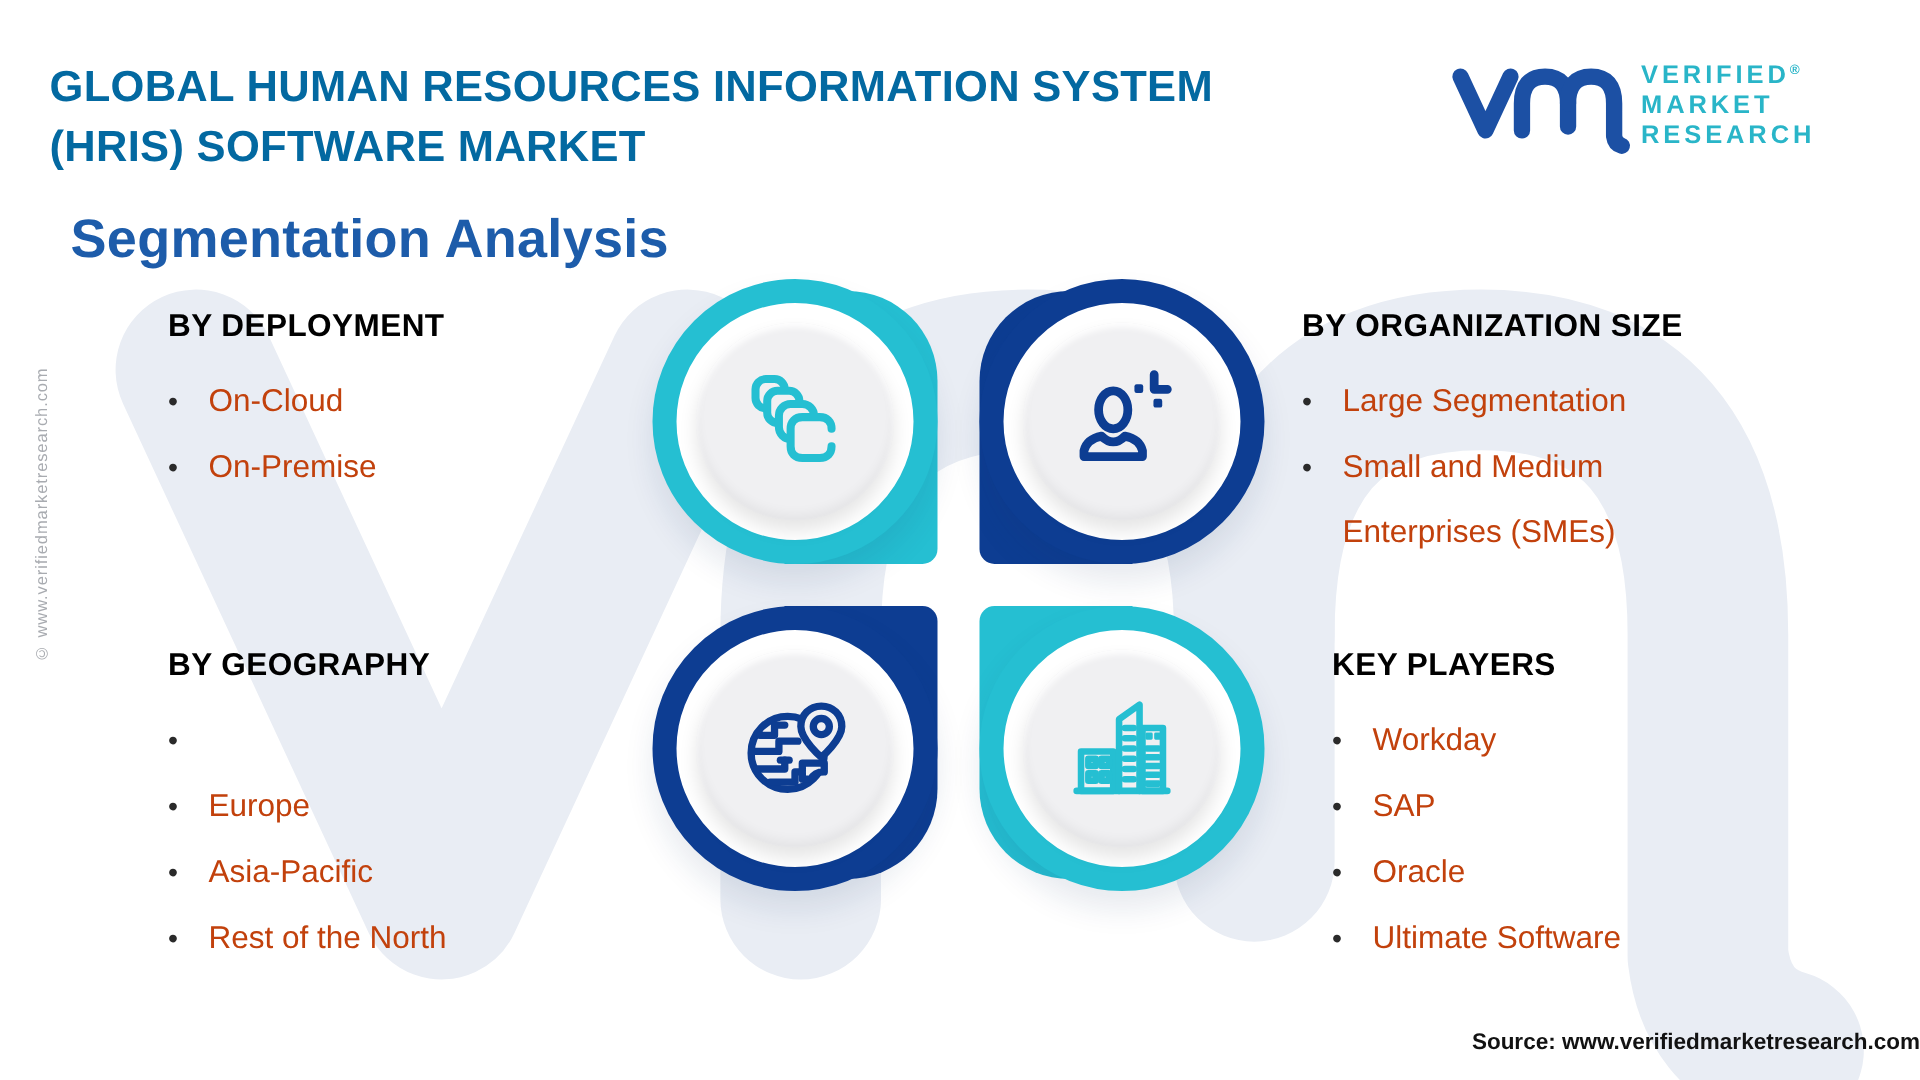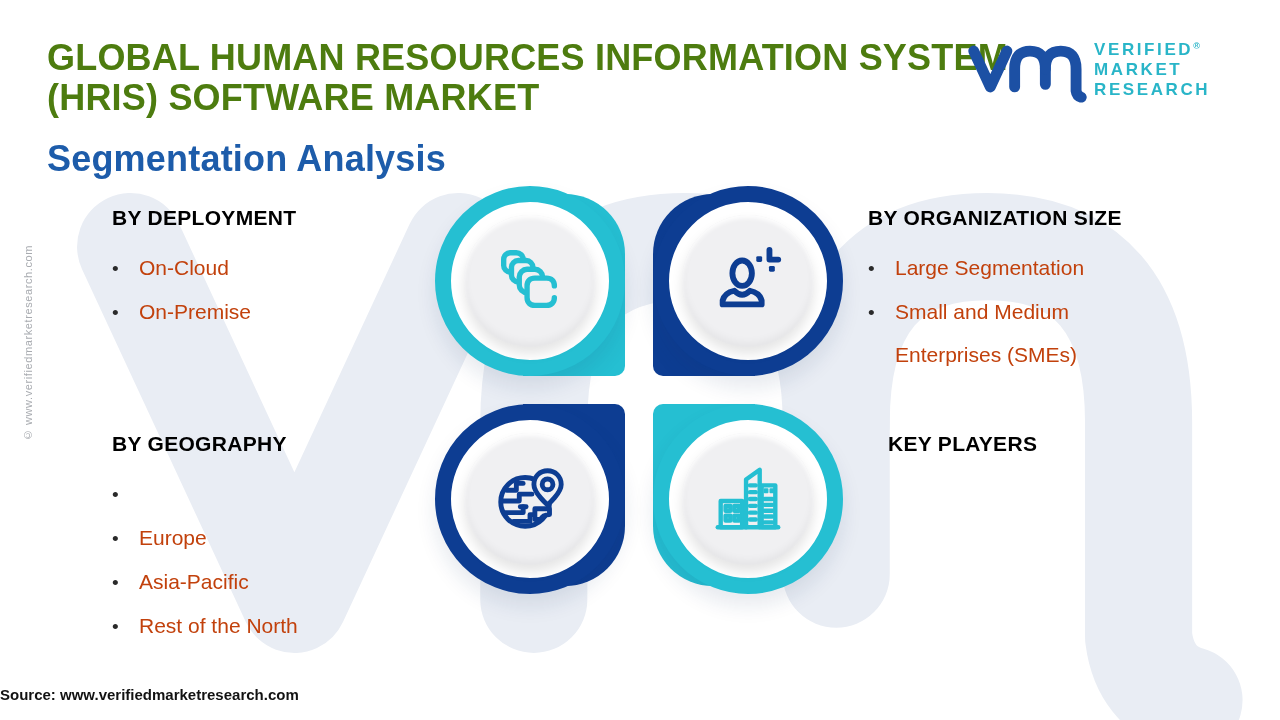--- a/index.html
+++ b/index.html
@@ -8,22 +8,22 @@
     background:#ffffff;font-family:"Liberation Sans", sans-serif;
   }
   
   .watermark{position:absolute;left:55px;top:108px;width:1260px;height:630px;z-index:0;}
   .sidenote{
     position:absolute;left:22px;top:245px;z-index:1;
     writing-mode:vertical-rl;transform:rotate(180deg);
     font-size:11px;letter-spacing:.6px;color:#a8abb0;
   }
   
-  .title{position:absolute;left:47px;top:38px;z-index:2;
-    font-size:36px;font-weight:700;line-height:40px;letter-spacing:.2px;color:#4d7c0f;}
+  .title{position:absolute;left:33px;top:38px;z-index:2;
+    font-size:29px;font-weight:700;line-height:40px;letter-spacing:.2px;color:#0369a1;}
   .subtitle{position:absolute;left:47px;top:138px;z-index:2;
     font-size:36px;font-weight:700;letter-spacing:.2px;color:#1d5caa;}
   .logo{position:absolute;left:966px;top:34px;z-index:2;display:flex;align-items:flex-start;}
   .logo-mono{width:128px;height:70px;}
   .logo-text{margin-top:6px;font-size:17px;font-weight:700;
     letter-spacing:2.6px;line-height:20px;color:#29b5c8;}
   .logo-text .reg{font-size:9px;vertical-align:top;position:relative;top:-4px;letter-spacing:0;}
   
   .section{position:absolute;z-index:2;width:330px;}
   .section h3{margin:0 0 16px 0;font-size:21px;font-weight:700;letter-spacing:.3px;color:#000000;}
@@ -48,21 +48,21 @@
   .q-br .tail{left:0;top:0;width:102px;height:182px;border-radius:10px 0 0 60px;background:#25bfd2;}
   .ring{position:absolute;inset:0;border-radius:50%;background:#ffffff;
     box-shadow:0 12px 20px rgba(15,45,100,.10);}
   .ring.teal{border:16px solid #25bfd2;}
   .ring.navy{border:16px solid #0d3d92;}
   .disc{position:absolute;inset:29px;border-radius:50%;background:#f0f0f2;
     display:flex;align-items:center;justify-content:center;
     box-shadow:0 7px 12px rgba(0,0,0,.10), inset 0 3px 4px rgba(255,255,255,.95), inset 0 -4px 8px rgba(0,0,0,.05);}
   .disc svg{width:78px;height:78px;}
   
-  .source{position:absolute;left:0;right:0;top:686px;z-index:2;text-align:left;
+  .source{position:absolute;left:0;right:0;top:686px;z-index:2;text-align:right;
     font-size:15px;font-weight:700;color:#121212;}
 </style>
 </head>
 <body>
 
 <div class="stage">
 
   <svg class="watermark" viewBox="0 0 200 100" preserveAspectRatio="none" fill="none" stroke="#e9edf4" stroke-width="17" stroke-linecap="round" stroke-linejoin="round">
     <path d="M12,22 L38,78 L64,22"></path>
     <path d="M76,78 L76,50 Q76,22 100,22 Q124,22 124,50 L124,74"></path>
@@ -135,20 +135,38 @@
         </li>
       <li>
           <span class="blt"></span>
           <span class="txt">Rest of the North</span>
         </li>
     </ul>
   </div>
 
   <div class="section sec-players">
     <h3>KEY PLAYERS</h3>
+    <ul>
+      <li>
+          <span class="blt"></span>
+          <span class="txt">Workday</span>
+        </li>
+      <li>
+          <span class="blt"></span>
+          <span class="txt">SAP</span>
+        </li>
+      <li>
+          <span class="blt"></span>
+          <span class="txt">Oracle</span>
+        </li>
+      <li>
+          <span class="blt"></span>
+          <span class="txt">Ultimate Software</span>
+        </li>
+    </ul>
   </div>
 
   <div class="pinwheel">
 
     <div class="quad q-tl">
       <div class="tail"></div>
       <div class="ring teal"></div>
       <div class="disc">
         <svg viewBox="0 0 80 80" fill="none" stroke="#25bfd2" stroke-width="5.5" stroke-linecap="round" stroke-linejoin="round">
           <rect x="13" y="11" width="20" height="20" rx="7" fill="#f0f0f2"></rect>

